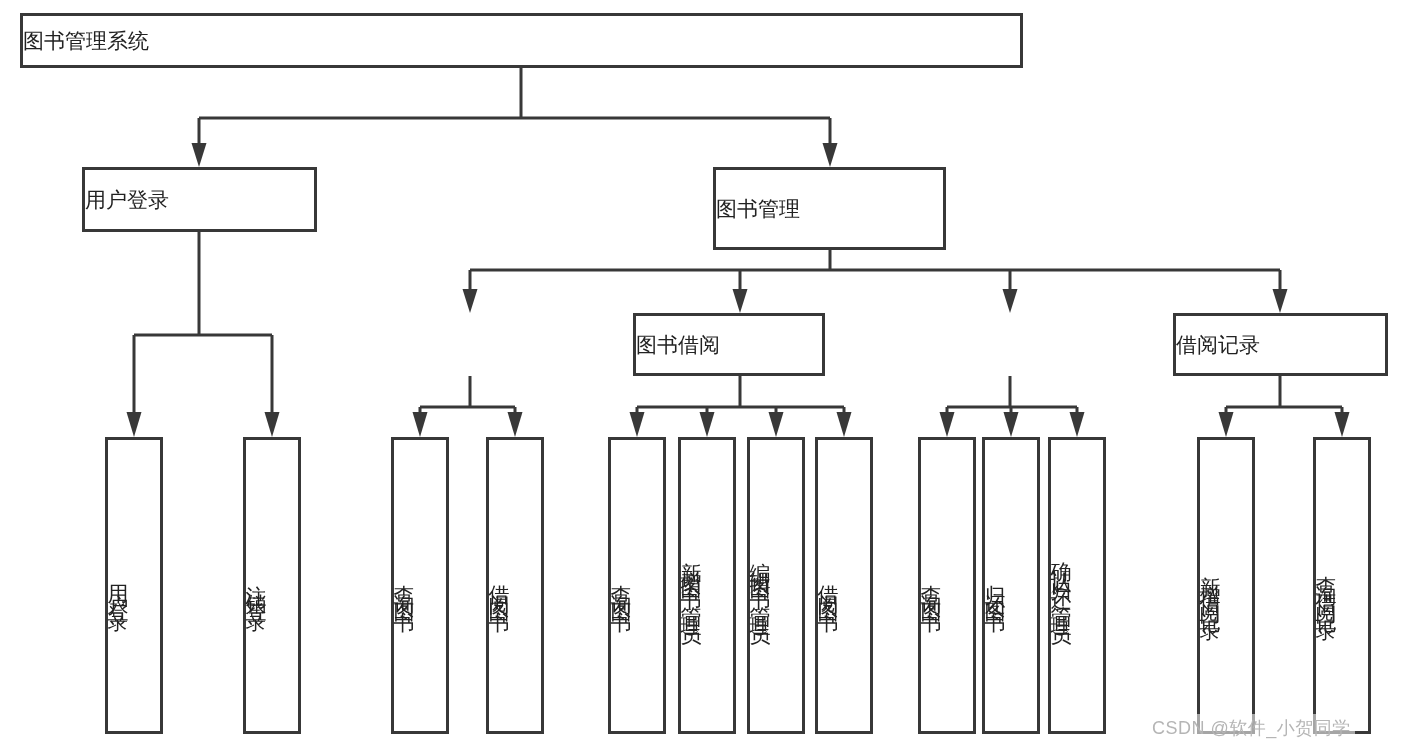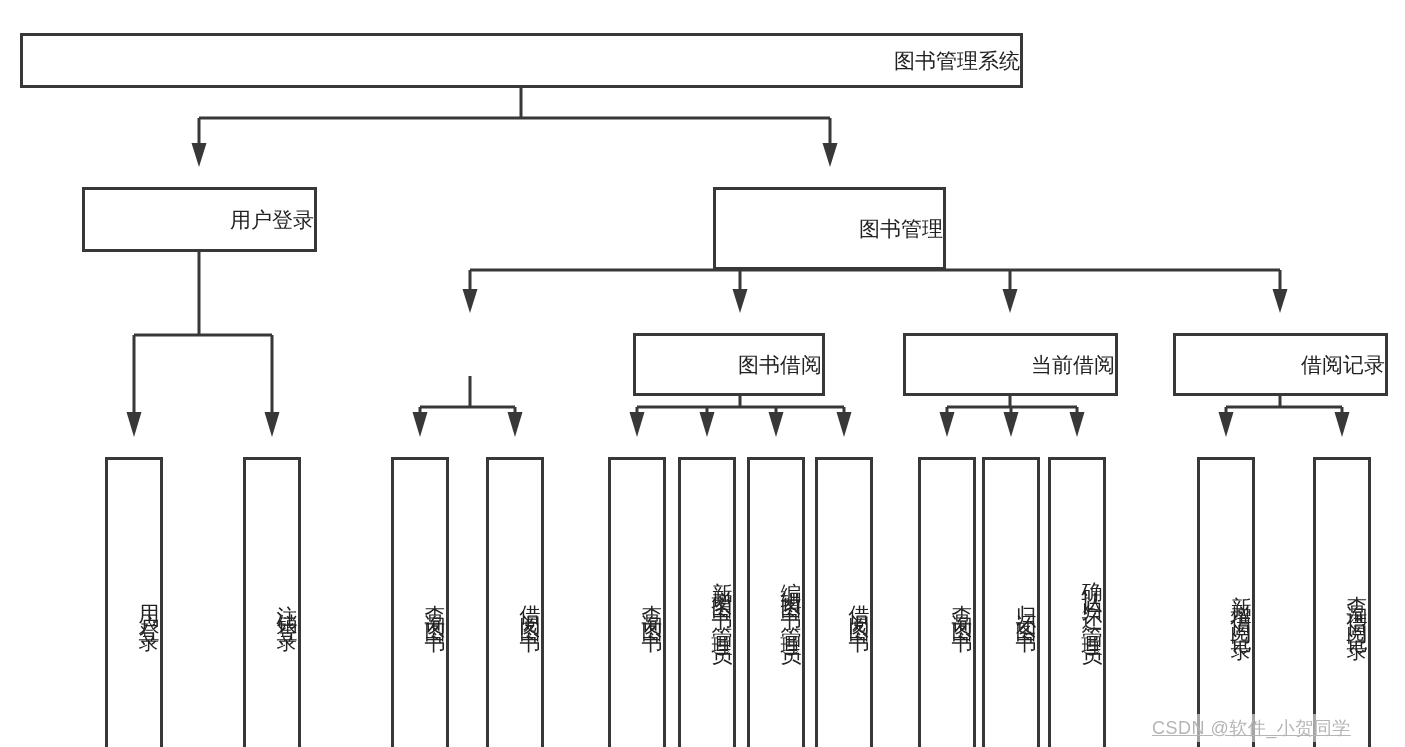--- a/index.html
+++ b/index.html
@@ -30,44 +30,42 @@
     fill: #383838;
     stroke: none;
   }
   .node {
     position: absolute;
     box-sizing: border-box;
     border: 3px solid #383838;
     background: #ffffff;
     display: flex;
     align-items: center;
-    justify-content: flex-end;
+    justify-content: flex-start;
     color: #222222;
     font-size: 21px;
     line-height: 1.2;
     white-space: nowrap;
-    margin-top: 20px;
   }
   .node.v .lbl {
     writing-mode: vertical-rl;
     letter-spacing: 9px;
     line-height: 1;
     white-space: normal;
   }
   .watermark {
     position: absolute;
     left: 1148px;
     top: 714px;
     font-size: 18px;
     letter-spacing: 0.5px;
     color: #b5b5b5;
     background: rgba(255, 255, 255, 0.55);
     padding: 2px 4px;
     z-index: 5;
-    text-decoration: underline;
   }
 </style>
 </head>
 <body>
 
 <div class="canvas">
 
   <svg class="edges" width="1405" height="747" viewBox="0 0 1405 747">
 
     <path d="M521 68 V118 M199 118 H830 M199 118 V146 M830 118 V146"></path>
@@ -111,23 +109,20 @@
   <div class="node h" style="left:82px;top:167px;width:235px;height:65px">
     <span class="lbl">用户登录</span>
   </div>
   <div class="node h" style="left:713px;top:167px;width:233px;height:83px">
     <span class="lbl">图书管理</span>
   </div>
 
   <div class="node h" style="left:633px;top:313px;width:192px;height:63px">
     <span class="lbl">图书借阅</span>
   </div>
-  <div class="node h" style="left:903px;top:313px;width:215px;height:63px">
-    <span class="lbl">当前借阅</span>
-  </div>
   <div class="node h" style="left:1173px;top:313px;width:215px;height:63px">
     <span class="lbl">借阅记录</span>
   </div>
 
   <div class="node v" style="left:105px;top:437px;width:58px;height:297px">
     <span class="lbl">用户登录</span>
   </div>
   <div class="node v" style="left:243px;top:437px;width:58px;height:297px">
     <span class="lbl">注销登录</span>
   </div>

